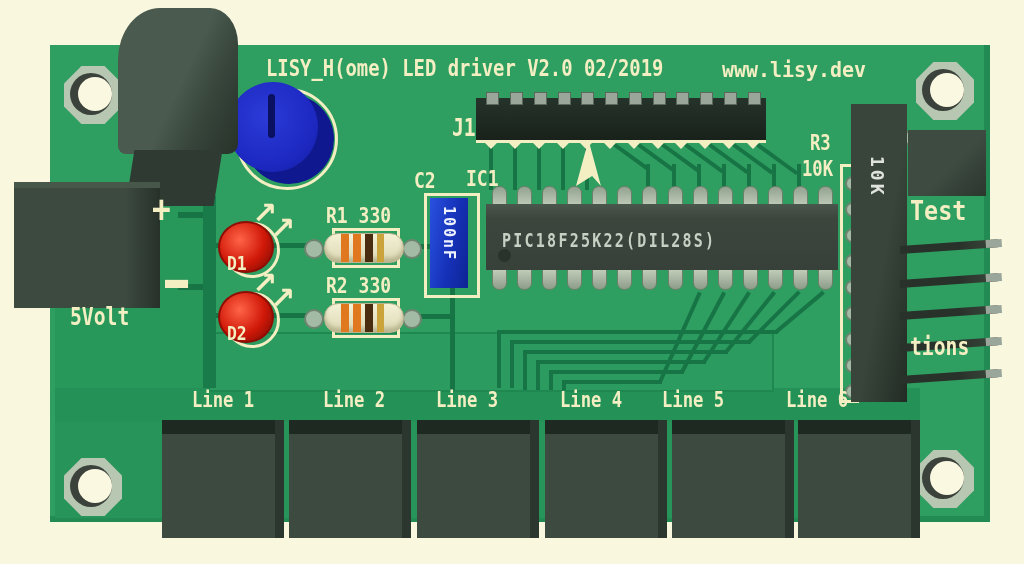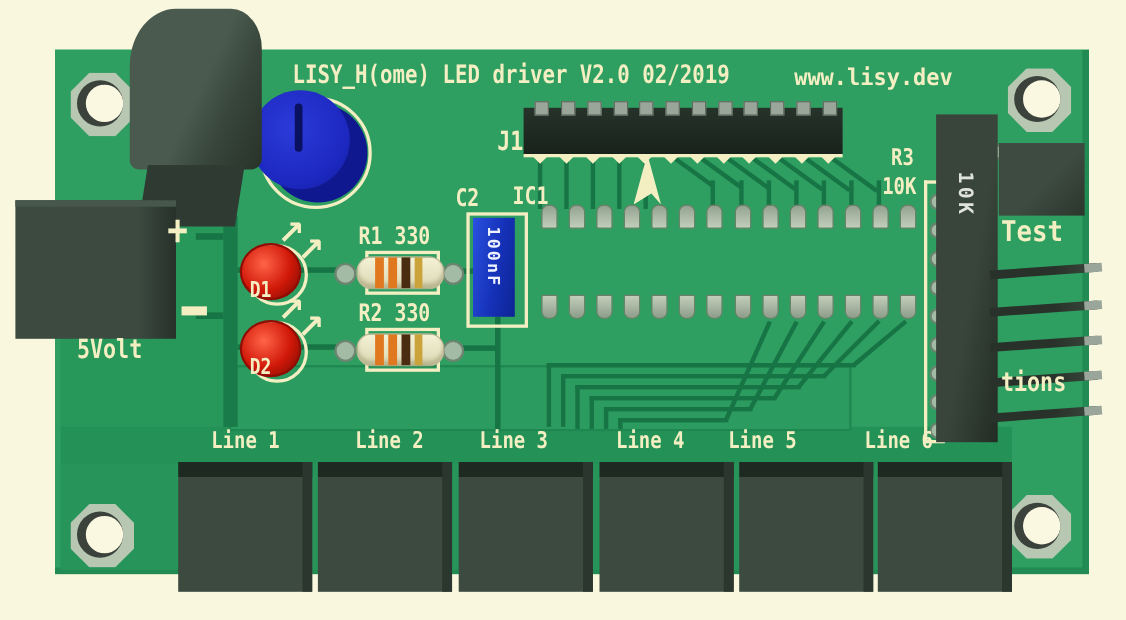--- a/index.html
+++ b/index.html
@@ -184,20 +184,25 @@
   <div class="icpin bot" style="left:592px;top:268px"></div>
   <div class="icpin bot" style="left:617px;top:268px"></div>
   <div class="icpin bot" style="left:642px;top:268px"></div>
   <div class="icpin bot" style="left:668px;top:268px"></div>
   <div class="icpin bot" style="left:693px;top:268px"></div>
   <div class="icpin bot" style="left:718px;top:268px"></div>
   <div class="icpin bot" style="left:743px;top:268px"></div>
   <div class="icpin bot" style="left:768px;top:268px"></div>
   <div class="icpin bot" style="left:793px;top:268px"></div>
   <div class="icpin bot" style="left:818px;top:268px"></div>
+  <div class="abs" style="left:486px;top:204px;width:352px;height:66px;z-index:4;
+              background:linear-gradient(180deg,#4b564c 0,#3c463d 22%,#37413a 100%)">
+    <span style="position:absolute;left:16px;top:24px;color:#c8d0c4;font:bold 20px 'DejaVu Sans Mono',monospace;letter-spacing:3px;transform:scaleX(0.75);transform-origin:0 0">PIC18F25K22(DIL28S)</span>
+    <span style="position:absolute;left:12px;bottom:8px;width:13px;height:13px;border-radius:50%;background:#2a332b"></span>
+  </div>
 
   <div class="sk" style="left:414px;top:170px">C2</div>
   <div class="abs" style="left:424px;top:193px;width:50px;height:99px;border:3px solid #f3efc3;z-index:3"></div>
   <div class="abs" style="left:430px;top:198px;width:38px;height:90px;z-index:4;
               background:linear-gradient(100deg,#2a51e0,#1531b8 55%,#0e2494)">
     <span style="position:absolute;left:10px;top:8px;writing-mode:vertical-rl;color:#eef2ff;
                  font:bold 15px 'DejaVu Sans Mono',monospace;letter-spacing:2px">100nF</span>
   </div>
 
   <div class="abs" style="left:224px;top:222px;width:50px;height:50px;border-radius:50%;border:3px solid #f3efc3;z-index:3"></div>

